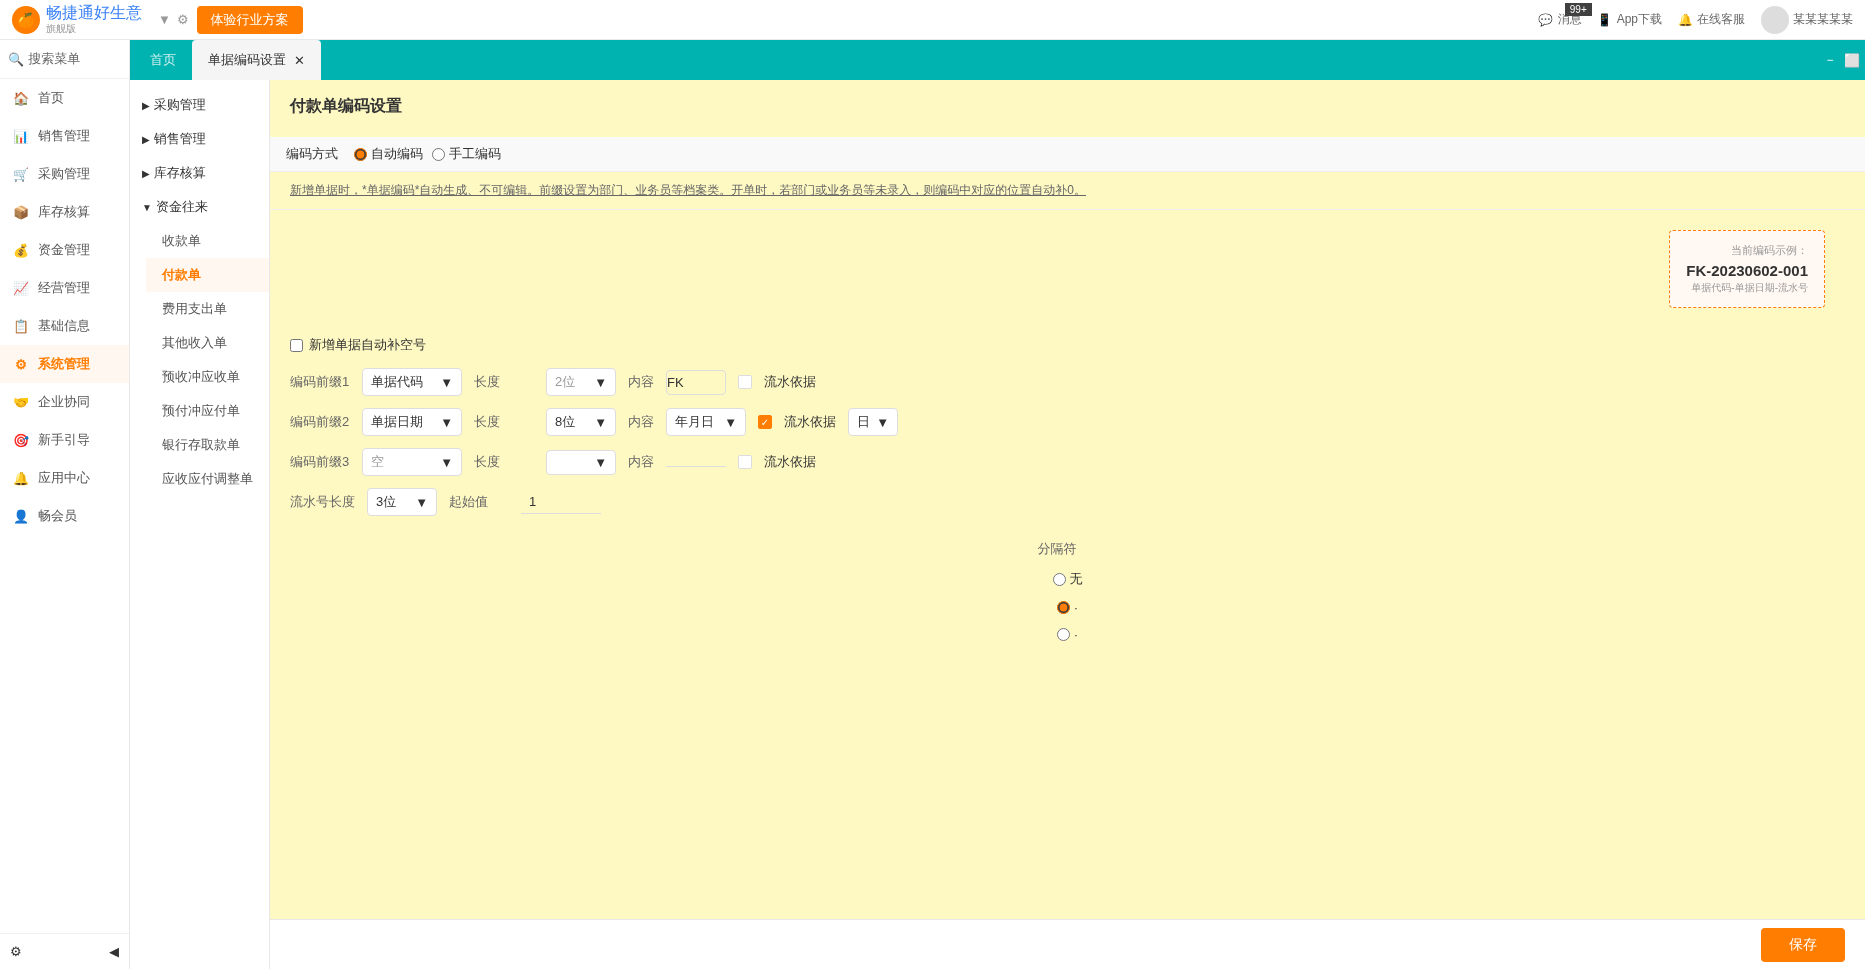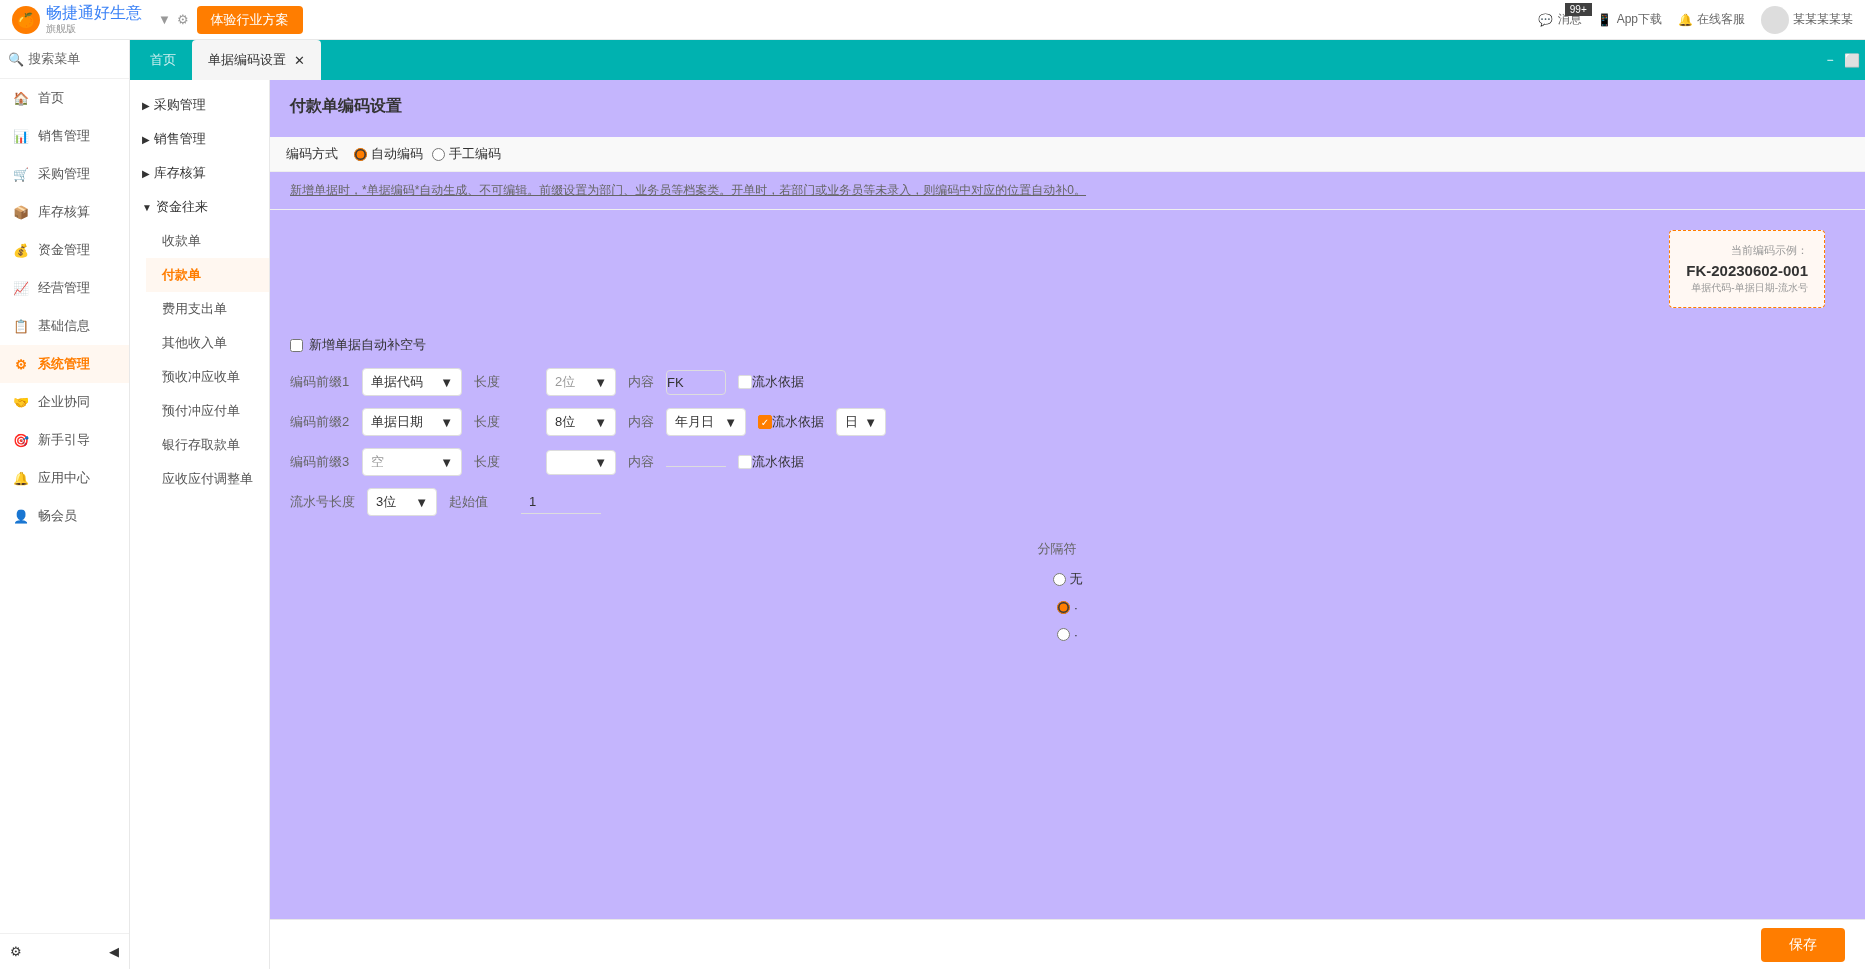--- a/index.html
+++ b/index.html
@@ -41,40 +41,40 @@
 
     
     .sub-nav { width: 140px; background: #fff; flex-shrink: 0; padding: 8px 0; overflow-y: auto; border-right: 1px solid #e8e8e8; }
     .sub-nav-item { padding: 8px 16px; cursor: pointer; color: #555; font-size: 13px; display: flex; align-items: center; gap: 4px; }
     .sub-nav-item.active { color: #ff7d00; background: #fff7f0; font-weight: bold; }
     .sub-nav-group { padding: 8px 12px; color: #333; font-size: 13px; cursor: pointer; display: flex; align-items: center; gap: 4px; }
     .chevron { font-size: 10px; }
     .sub-nav-children { padding-left: 16px; }
 
     
-    .form-wrapper { flex: 1; background: #c4b5fd; overflow-y: auto; display: flex; flex-direction: column; }
+    .form-wrapper { flex: 1; background: #fef9c3; overflow-y: auto; display: flex; flex-direction: column; }
     .form-header { padding: 16px 20px 8px; }
     .form-title { font-size: 16px; font-weight: bold; color: #333; margin-bottom: 12px; }
     .encoding-type-row { display: flex; align-items: center; gap: 16px; padding: 8px 16px; background: #f9f9f9; border-bottom: 1px solid #eee; }
     .radio-group { display: flex; align-items: center; gap: 9px; }
     .radio-label { display: flex; align-items: center; gap: 4px; cursor: pointer; font-size: 13px; }
     .info-text { padding: 10px 20px; color: #666; font-size: 12px; border-bottom: 1px solid #f0f0f0; text-decoration: underline; }
     .preview-box { margin: 12px 20px; border: 1px dashed #ff7d00; background: #fff8f3; border-radius: 4px; padding: 12px 16px; display: inline-block; }
     .preview-label { font-size: 11px; color: #999; margin-bottom: 4px; }
     .preview-code { font-size: 15px; font-weight: bold; color: #333; }
     .preview-sub { font-size: 10px; color: #999; margin-top: 2px; }
     .checkbox-row { padding: 8px 20px; display: flex; align-items: center; gap: 6px; font-size: 13px; }
     .form-section { padding: 6px 20px; }
     .form-row { display: flex; align-items: center; gap: 12px; margin-bottom: 12px; }
     .form-label { color: #666; font-size: 13px; min-width: 60px; }
     .form-select { display: flex; align-items: center; border: 1px solid #ddd; border-radius: 4px; padding: 4px 8px; background: #fff; min-width: 100px; cursor: pointer; font-size: 13px; justify-content: space-between; gap: 8px; }
     .length-select { display: flex; align-items: center; border: 1px solid #ddd; border-radius: 4px; padding: 4px 8px; background: #fff; min-width: 70px; cursor: pointer; font-size: 13px; justify-content: space-between; }
     .content-label { color: #666; font-size: 13px; }
     .content-value { color: #333; font-size: 13px; min-width: 40px; }
-    .checkbox-item { display: flex; align-items: center; gap: 0; font-size: 13px; color: #333; cursor: pointer; }
+    .checkbox-item { display: flex; align-items: center; gap: 12px; font-size: 13px; color: #333; cursor: pointer; }
     .checkbox-checked { width: 14px; height: 14px; background: #ff7d00; border: 1px solid #ff7d00; border-radius: 2px; display: flex; align-items: center; justify-content: center; color: white; font-size: 10px; }
     .checkbox-unchecked { width: 14px; height: 14px; background: #fff; border: 1px solid #ddd; border-radius: 2px; }
     .day-select { display: flex; align-items: center; border: 1px solid #ddd; border-radius: 4px; padding: 4px 8px; background: #fff; min-width: 50px; cursor: pointer; font-size: 13px; justify-content: space-between; gap: 4px; }
     .separator-row { display: flex; align-items: center; gap: 12px; padding: 6px 20px; font-size: 13px; flex-direction: column; }
     .separator-label { color: #666; min-width: 60px; }
     .bottom-bar { height: 50px; background: #fff; border-top: 1px solid #e8e8e8; display: flex; align-items: center; justify-content: flex-end; padding: 0 20px; flex-shrink: 0; }
     .btn-save { background: #ff7d00; color: white; border: none; padding: 8px 28px; border-radius: 4px; cursor: pointer; font-size: 14px; }
     .inner-layout { display: flex; flex: 1; overflow: hidden; }
 
     input[type="radio"] { accent-color: #ff7d00; }

